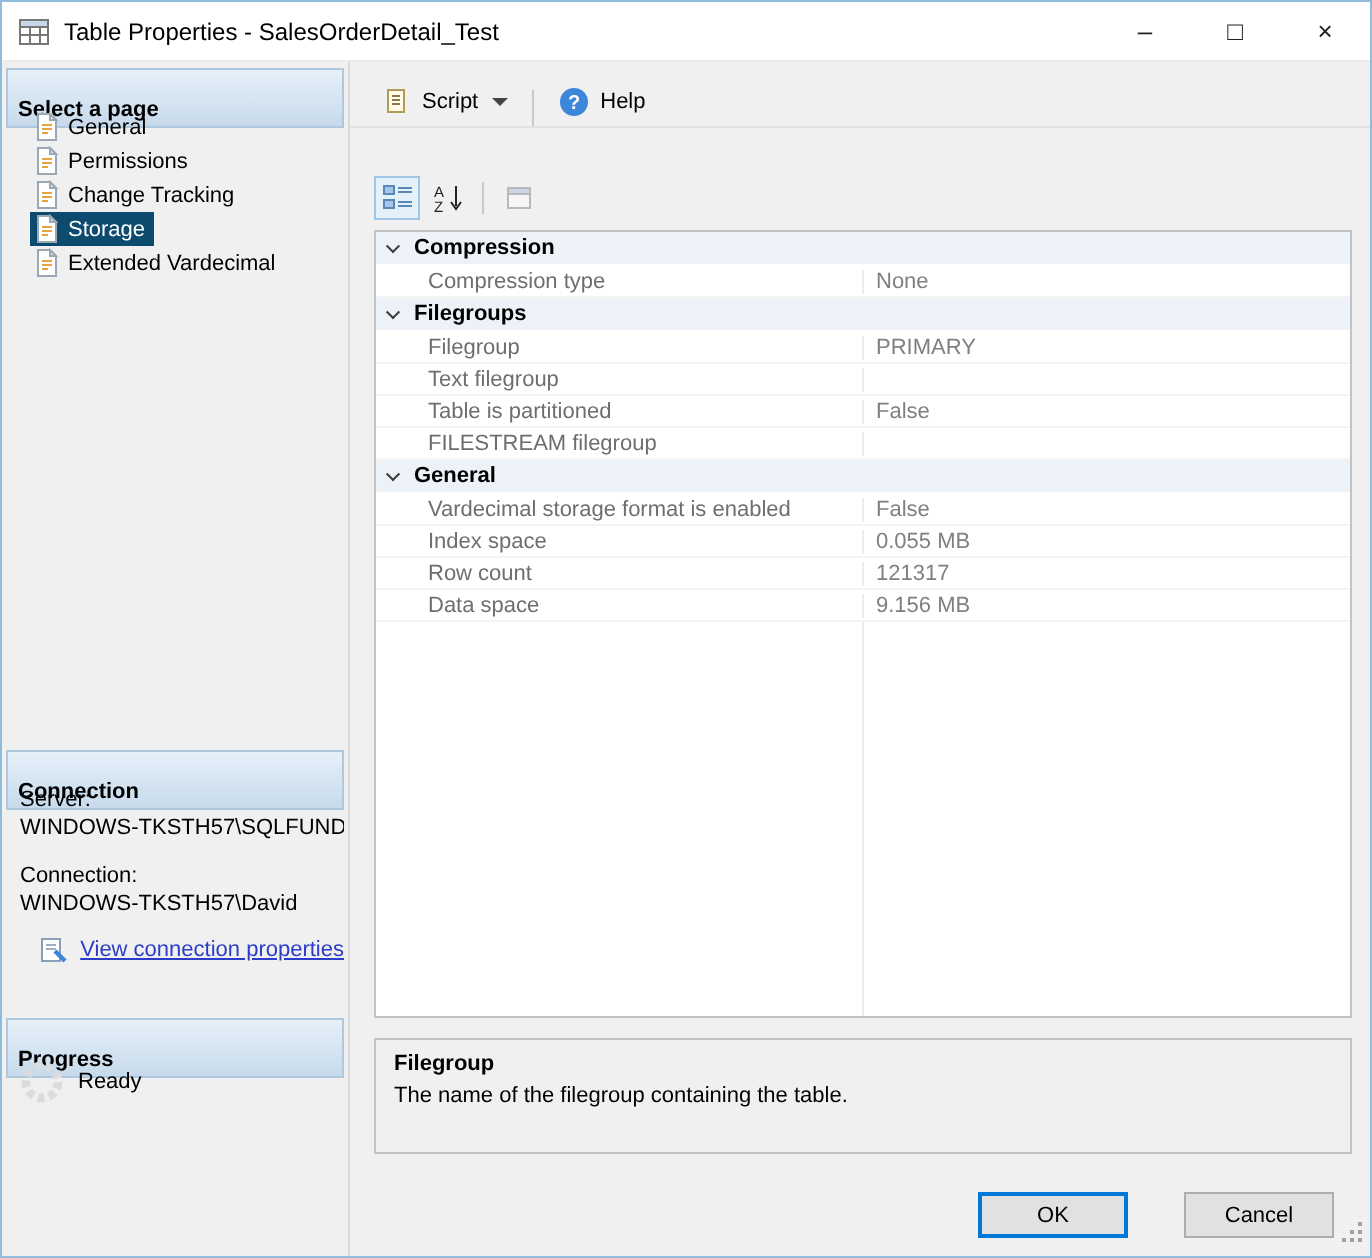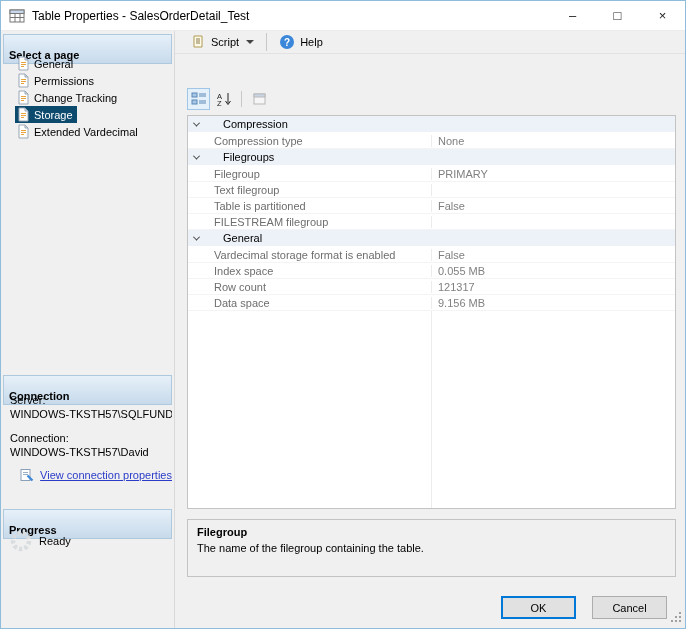--- a/index.html
+++ b/index.html
@@ -39,22 +39,22 @@
   .conn-info { position:absolute; top:362px; left:9px; right:2px; line-height:14px; }
   .conn-label { }
   .conn-label.mt { margin-top:10px; }
   .conn-value { white-space:nowrap; overflow:hidden; }
   .conn-link-row { margin-top:9px; display:flex; align-items:center; gap:6px;justify-content:flex-end; }
   .link { color:#2b3cc8; text-decoration:underline; cursor:pointer; white-space:nowrap; }
 
   .ready-row { position:absolute; top:498px; left:8px; display:flex; align-items:center; gap:6px; }
 
   
-  .main-toolbar { position:absolute; top:0; left:0; right:0; height:23px; display:flex;
-                  align-items:center; padding-left:8px; background:#f0f0f0;
+  .main-toolbar { position:absolute; top:0; left:0; right:0; height:33px; display:flex;
+                  align-items:flex-end; padding-left:8px; background:#f0f0f0;
                   border-bottom:1px solid #e2e2e2; }
   .tb-btn { display:flex; align-items:center; gap:5px; padding:3px 6px; border:1px solid transparent;
             background:transparent; font-size:11px; font-family:"Liberation Sans", sans-serif; }
   .drop-arrow { width:0; height:0; border-left:4px solid transparent; border-right:4px solid transparent;
                 border-top:4px solid #444; margin-left:2px; }
   .tb-sep { width:1px; height:18px; background:#c8c8c8; margin:0 5px; }
 
   
   .prop-toolbar { position:absolute; top:56px; left:12px; height:24px; display:flex;
                   align-items:center; gap:2px; }
@@ -66,36 +66,36 @@
 
   
   .grid { position:absolute; top:84px; left:12px; right:9px; bottom:119px; background:#ffffff;
           border:1px solid #c3c3c3; overflow:hidden; }
   .grid-divider { position:absolute; top:0; bottom:0; left:243px; width:1px; background:#ececec; }
   .cat-row { position:relative; display:flex; height:17px; align-items:center; background:#edf2f8;
              border-bottom:1px solid #ffffff; }
   .cat-chev { width:17px; display:flex; align-items:center; justify-content:center; }
   .chev { display:inline-block; width:5px; height:5px; border-right:1.5px solid #3c3c3c;
           border-bottom:1.5px solid #3c3c3c; transform:rotate(45deg) translate(-1px,-1px); }
-  .cat-name { font-weight:normal; padding-left:2px;margin-left:16px; }
+  .cat-name { font-weight:bold; padding-left:2px; }
   .prop-row { position:relative; display:flex; height:16px; align-items:center;
               border-bottom:1px solid #f4f4f4; background:#ffffff; }
   .row-gutter { width:16px; background:#fbfbfb; }
   .prop-name { width:228px; padding-left:10px; color:#6e6e6e; border-right:1px solid #ececec;
                display:flex; align-items:center; white-space:nowrap; overflow:hidden; }
   .prop-value { flex:1; padding-left:6px; color:#808080; display:flex; align-items:center;
                 white-space:nowrap; overflow:hidden; }
 
   
   .desc-box { position:absolute; left:12px; right:9px; top:488px; height:58px;
               border:1px solid #c3c3c3; background:#f0f0f0; padding:6px 9px; }
   .desc-title { font-weight:bold; margin-bottom:4px; }
 
   
-  .footer { position:absolute; bottom:9px; right:18px; display:flex; gap:16px; }
+  .footer { position:absolute; bottom:9px; right:18px; display:flex; gap:28px; }
   .btn { width:75px; height:23px; background:#e1e1e1; border:1px solid #adadad; font-size:11px;
          font-family:"Liberation Sans", sans-serif; }
   .btn.primary { border:2px solid #0078d7; }
 
   .resize-grip { position:absolute; right:2px; bottom:2px; }
 </style>
 </head>
 <body>
 
 <div class="window">

